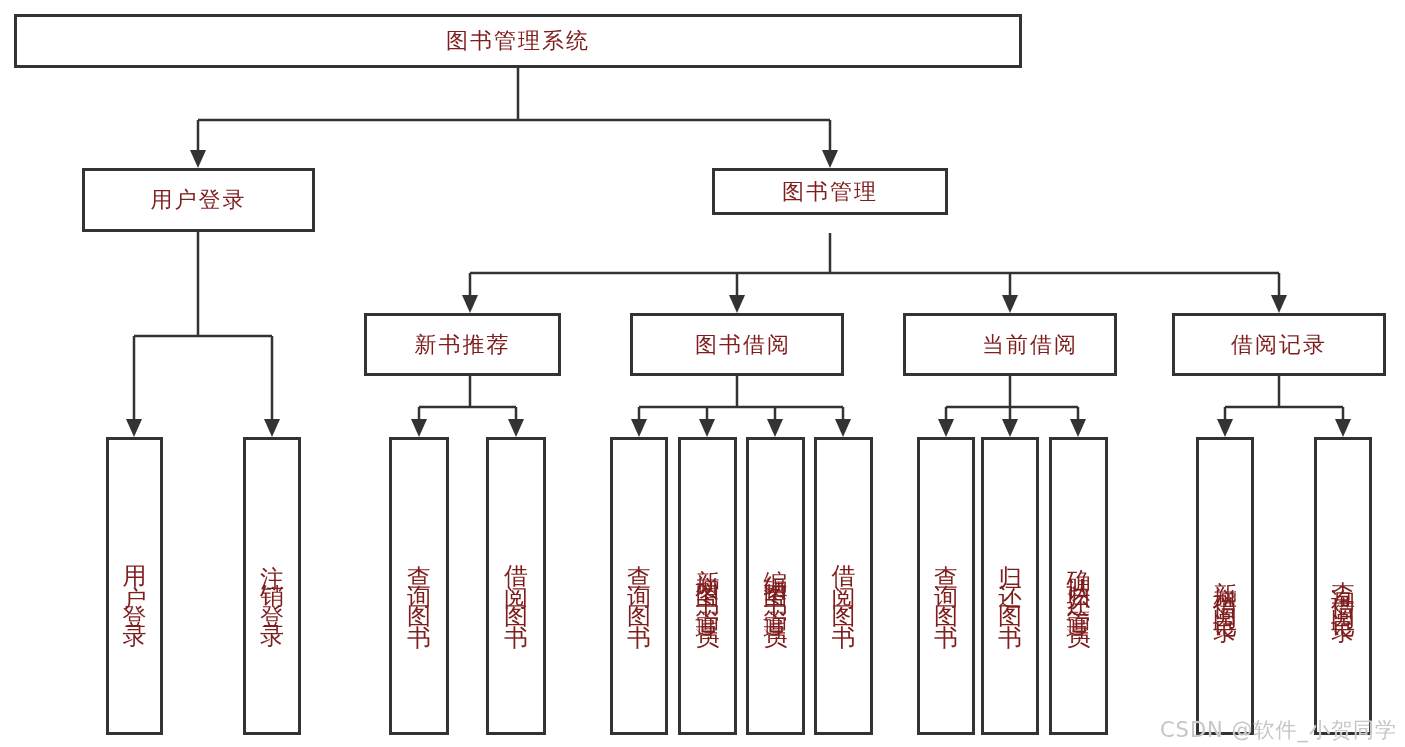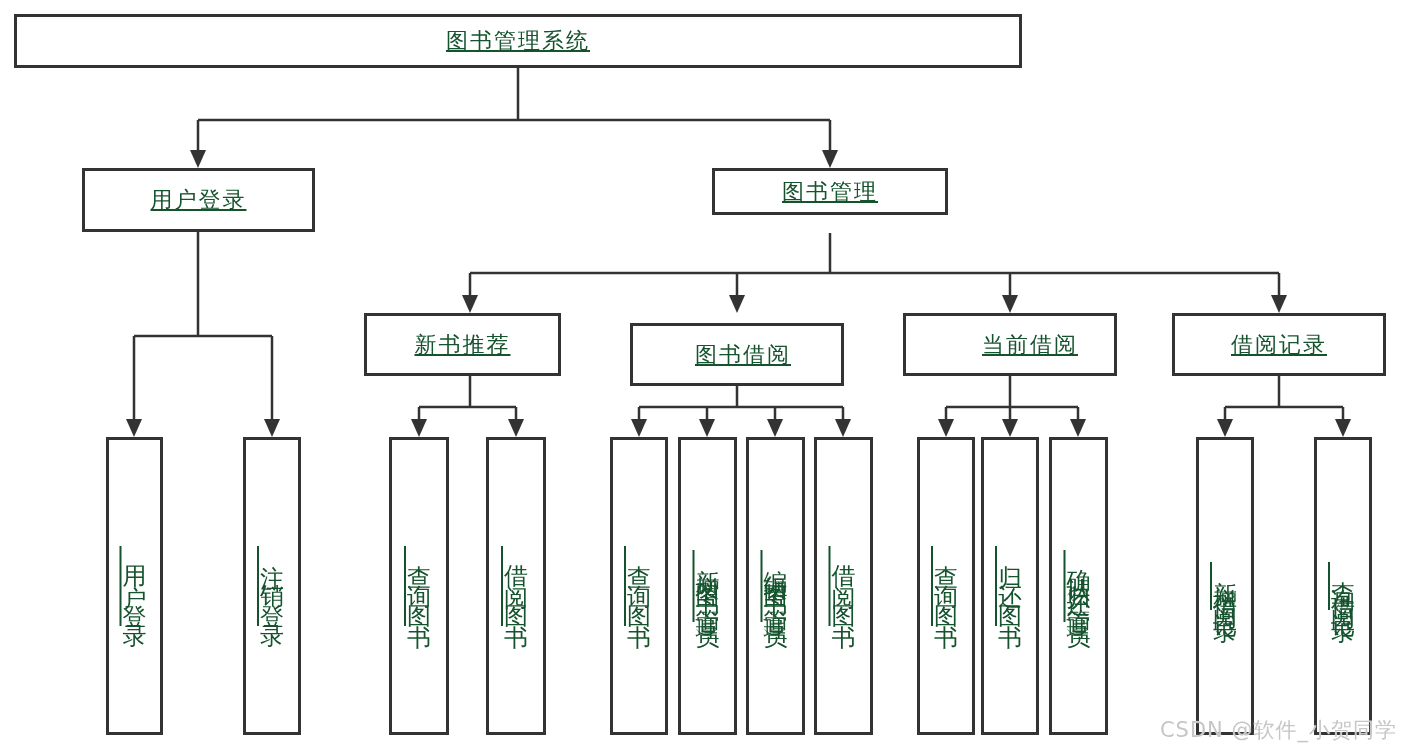--- a/index.html
+++ b/index.html
@@ -20,48 +20,47 @@
     left: 0; top: 0;
     width: 1405px;
     height: 747px;
     z-index: 1;
   }
   .box {
     position: absolute;
     box-sizing: border-box;
     background: #ffffff;
     border: 3px solid #333333;
-    color: #14532d;
+    color: #7f1d1d;
     display: flex;
     align-items: center;
     justify-content: center;
     text-align: center;
     z-index: 2;
-    text-decoration: underline;
   }
   .h {
     font-size: 22px;
     letter-spacing: 2px;
     line-height: 1;
   }
   .v {
     writing-mode: vertical-rl;
     font-size: 24px;
     letter-spacing: 8px;
     line-height: 1;
   }
   .v.wide {
     letter-spacing: 20px;
   }
   
   #n-root          { left: 14px;   top: 14px;  width: 1008px; height: 54px; }
   #n-user-login    { left: 82px;   top: 168px; width: 233px;  height: 64px; }
   #n-book-mgmt     { left: 712px;  top: 168px; width: 236px;  height: 47px; }
   #n-new-books     { left: 364px;  top: 313px; width: 197px;  height: 63px; }
-  #n-book-borrow   { left: 630px;  top: 323px; width: 214px;  height: 63px; padding-left: 12px; }
+  #n-book-borrow   { left: 630px;  top: 313px; width: 214px;  height: 63px; padding-left: 12px; }
   #n-cur-borrow    { left: 903px;  top: 313px; width: 214px;  height: 63px; padding-left: 40px; }
   #n-borrow-rec    { left: 1172px; top: 313px; width: 214px;  height: 63px; }
   .leaf            { top: 437px; height: 298px; }
   #n-leaf-login    { left: 106px;  width: 57px; }
   #n-leaf-logout   { left: 243px;  width: 58px; }
   #n-nb-query      { left: 389px;  width: 60px; }
   #n-nb-borrow     { left: 486px;  width: 60px; }
   #n-bb-query      { left: 610px;  width: 58px; }
   #n-bb-add        { left: 678px;  width: 59px; }
   #n-bb-edit       { left: 746px;  width: 59px; }

